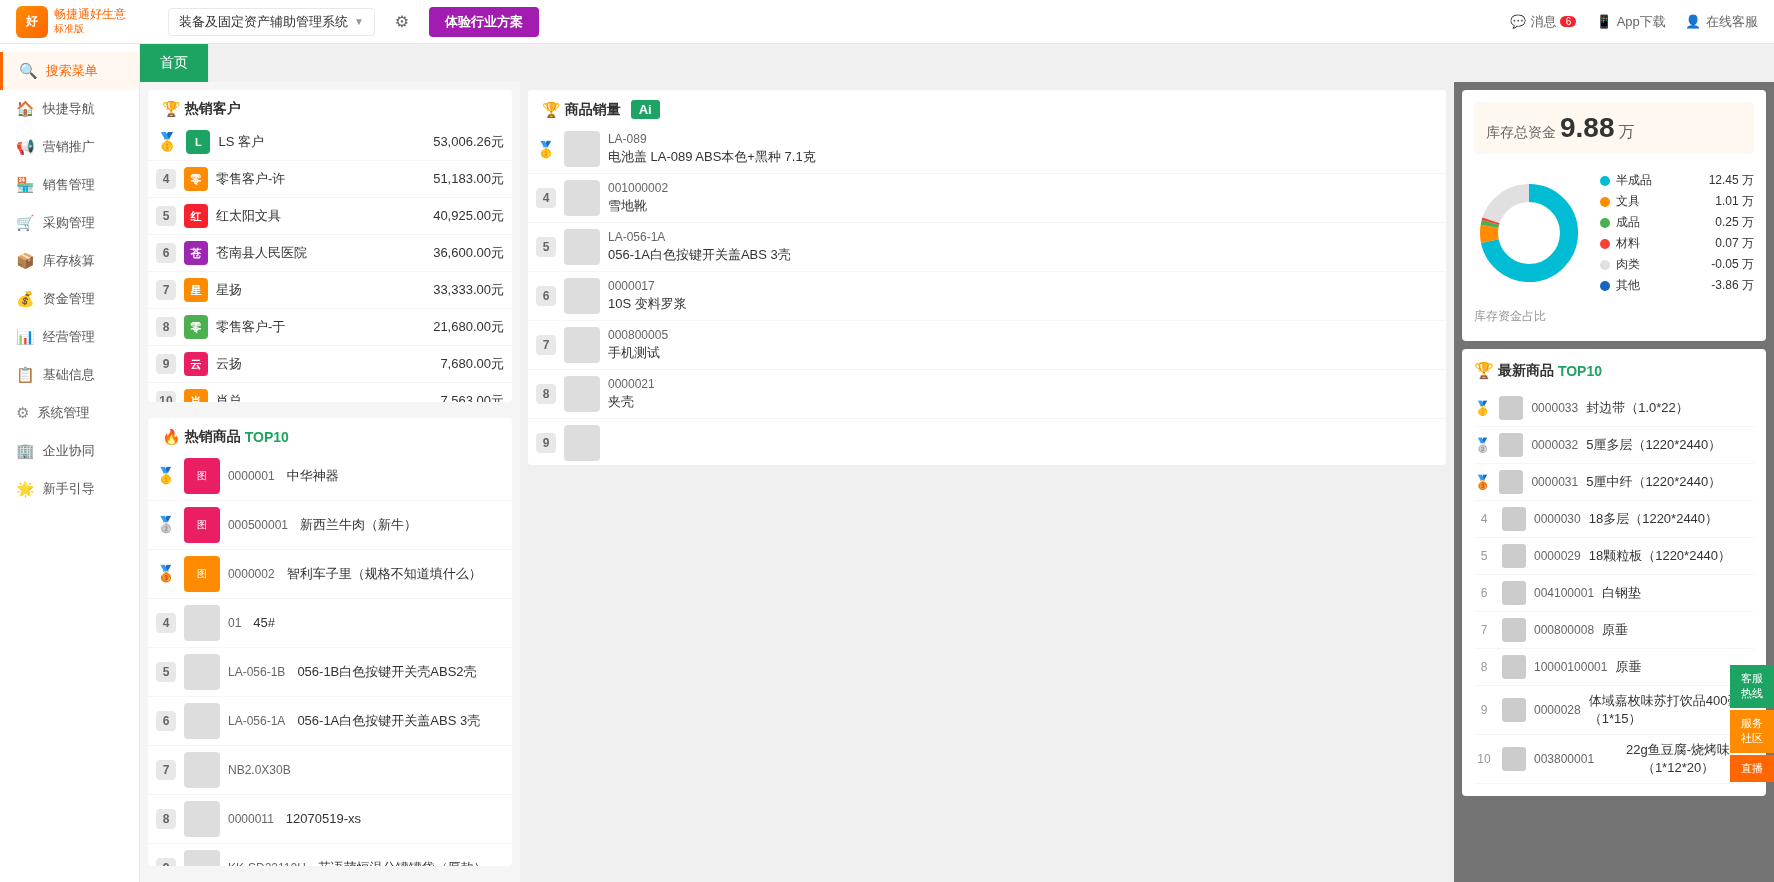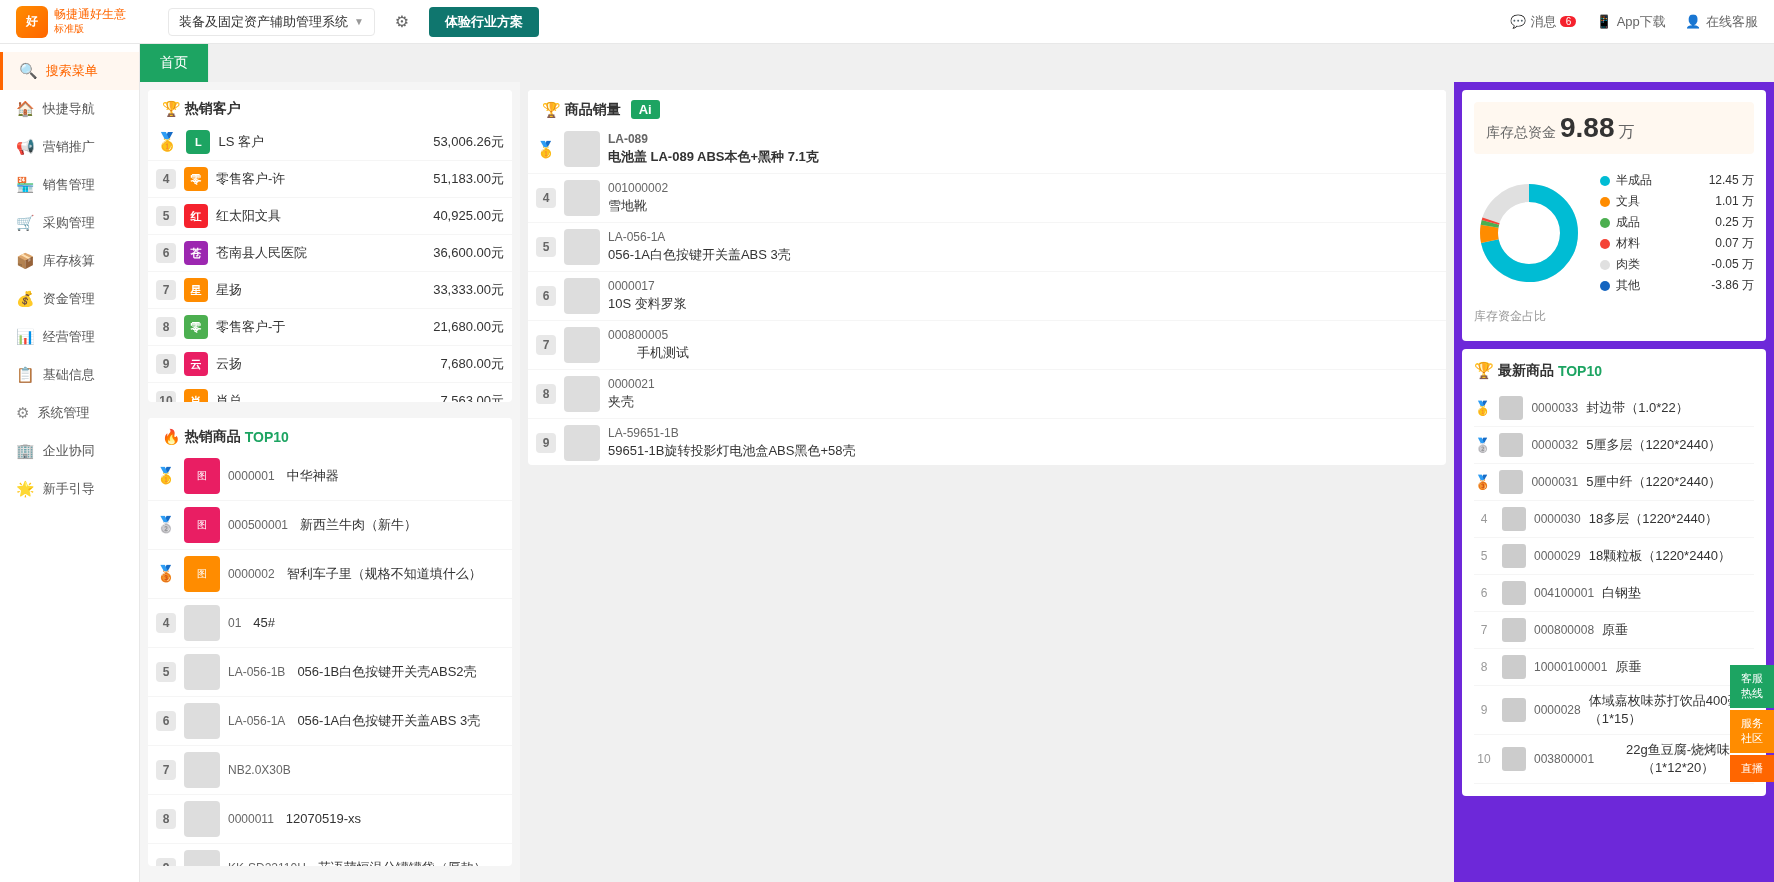--- a/index.html
+++ b/index.html
@@ -53,21 +53,21 @@
     .system-selector .arrow { color: #999; font-size: 10px; }
 
     .settings-btn {
       width: 30px; height: 30px;
       display: flex; align-items: center; justify-content: center;
       cursor: pointer; color: #666; font-size: 16px;
     }
 
     .trial-btn {
       padding: 6px 16px;
-      background: #0f766e;
+      background: #a21caf;
       color: white;
       border: none;
       border-radius: 4px;
       cursor: pointer;
       font-size: 13px;
       font-weight: bold;
     }
 
     .header-right {
       margin-left: auto;
@@ -173,21 +173,21 @@
       display: flex;
       flex-direction: column;
       gap: 8px;
       padding: 8px;
       min-width: 0;
     }
 
     
     .right-panel {
       width: 320px;
-      background: #6d28d9;
+      background: #737373;
       flex-shrink: 0;
       overflow-y: auto;
       padding: 8px;
     }
 
     
     .card {
       background: white;
       border-radius: 4px;
       padding: 12px;
@@ -602,21 +602,21 @@
         <div class="panel-section card" style="min-height:300px;">
           <div class="panel-section-header">
             <span style="color:#ff6600;">🏆</span>
             <span style="font-size:14px; font-weight:bold; color:#333;">商品销量</span>
             <span class="ai-badge">Ai</span>
           </div>
           <div style="overflow-y:auto; max-height:340px;">
             <div class="hot-item">
               <span style="font-size:16px;">🥇</span>
               <div class="gray-thumb"></div>
-              <div style="display:flex;flex-direction:column;gap:2px;font-weight:bold;">
+              <div style="display:flex;flex-direction:column;gap:2px;">
                 <span style="font-size:12px;color:#666;">LA-089</span>
                 <span style="font-size:13px;color:#333;">电池盖 LA-089 ABS本色+黑种 7.1克</span>
               </div>
             </div>
             <div class="hot-item">
               <span class="rank-num rank-other" style="font-size:12px;">4</span>
               <div class="gray-thumb"></div>
               <div style="display:flex;flex-direction:column;gap:2px;">
                 <span style="font-size:12px;color:#666;">001000002</span>
                 <span style="font-size:13px;color:#333;">雪地靴</span>
@@ -636,38 +636,34 @@
               <div style="display:flex;flex-direction:column;gap:2px;">
                 <span style="font-size:12px;color:#666;">0000017</span>
                 <span style="font-size:13px;color:#333;">10S 变料罗浆</span>
               </div>
             </div>
             <div class="hot-item">
               <span class="rank-num rank-other" style="font-size:12px;">7</span>
               <div class="gray-thumb"></div>
               <div style="display:flex;flex-direction:column;gap:2px;">
                 <span style="font-size:12px;color:#666;">000800005</span>
-                <span style="font-size:13px;color:#333;margin-left:29px;">手机测试</span>
+                <span style="font-size:13px;color:#333;">手机测试</span>
               </div>
             </div>
             <div class="hot-item">
               <span class="rank-num rank-other" style="font-size:12px;">8</span>
               <div class="gray-thumb"></div>
               <div style="display:flex;flex-direction:column;gap:2px;">
                 <span style="font-size:12px;color:#666;">0000021</span>
                 <span style="font-size:13px;color:#333;">夹壳</span>
               </div>
             </div>
             <div class="hot-item">
               <span class="rank-num rank-other" style="font-size:12px;">9</span>
               <div class="gray-thumb"></div>
-              <div style="display:flex;flex-direction:column;gap:2px;">
-                <span style="font-size:12px;color:#666;">LA-59651-1B</span>
-                <span style="font-size:13px;color:#333;">59651-1B旋转投影灯电池盒ABS黑色+58壳</span>
-              </div>
             </div>
           </div>
         </div>
       </div>
 
       <div class="right-panel">
 
         <div class="card">
           <div style="background:#fff8f0; padding:10px 12px; border-radius:4px; margin-bottom:8px;">
             <div style="display:flex; align-items:baseline; gap:4px;">

